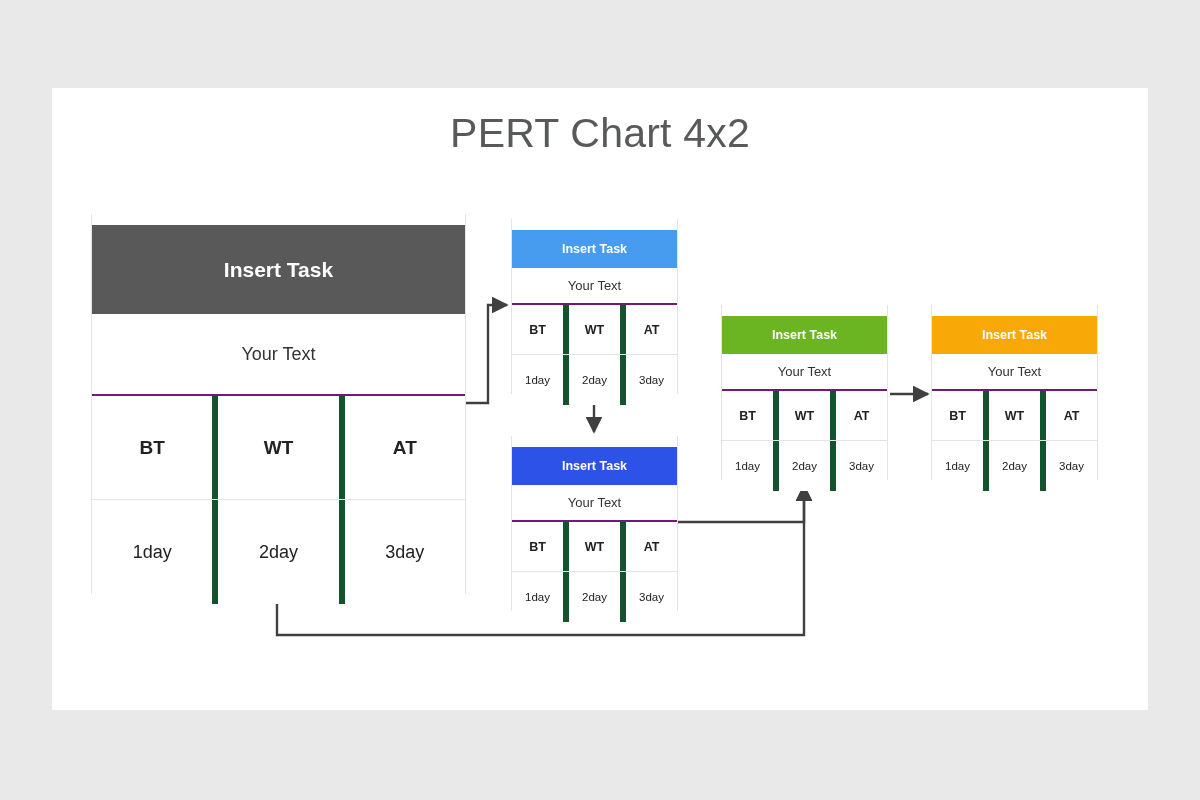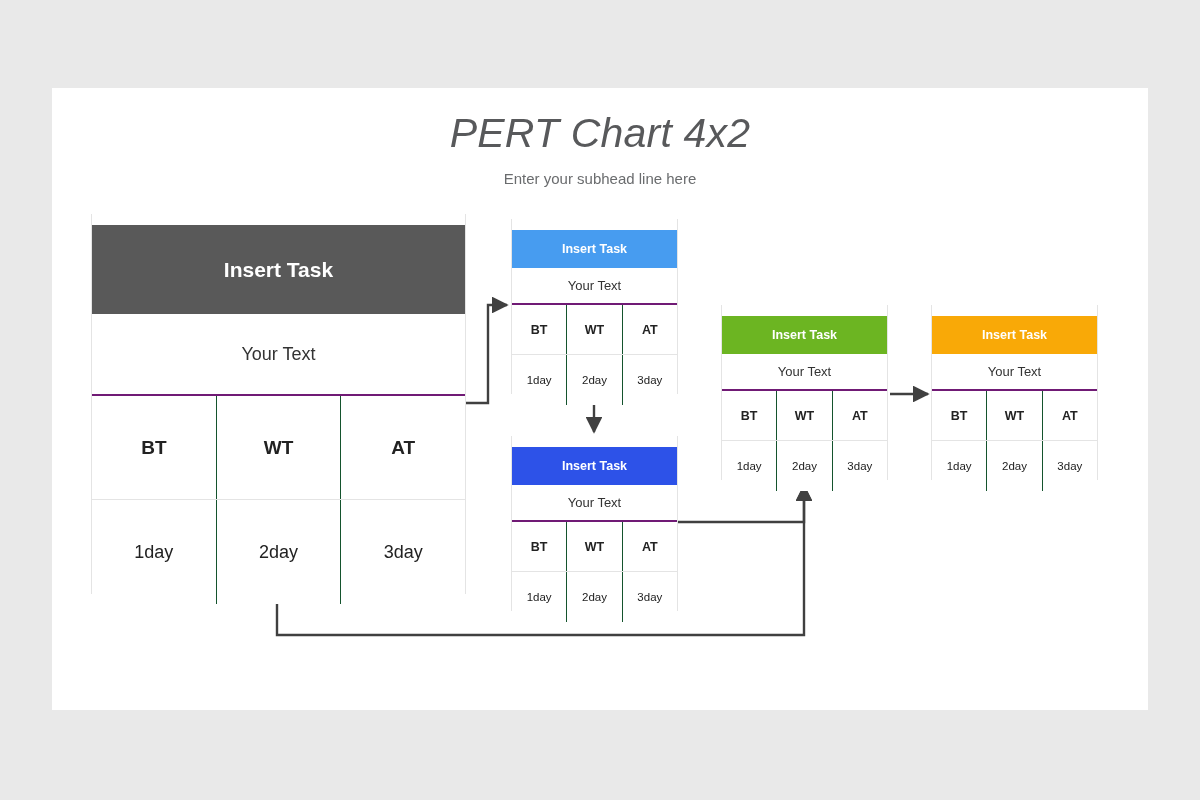--- a/index.html
+++ b/index.html
@@ -33,21 +33,20 @@
   #title {
     position: absolute;
     left: 0;
     top: 22px;
     width: 1096px;
     text-align: center;
     font-size: 41px;
     font-weight: 400;
     color: #58595b;
     letter-spacing: 0.2px;
-    font-style: italic;
   }
   #subtitle {
     position: absolute;
     left: 0;
     top: 82px;
     width: 1096px;
     text-align: center;
     font-size: 15px;
     font-weight: 400;
     color: #6a6c6e;
@@ -90,21 +89,21 @@
   .card-row {
     display: flex;
     width: 100%;
     background: #ffffff;
   }
   .card-cell {
     flex: 1 1 0;
     display: flex;
     align-items: center;
     justify-content: center;
-    border-right: 1px solid #14532d;
+    border-right: 6px solid #14532d;
     background: #ffffff;
     color: #222222;
   }
   .card-cell:last-child { border-right: none; }
   .row-bt { font-weight: bold; }
   .row-day { font-weight: normal; color: #333333; }
 
   
   #card-main {
     left: 39px;
@@ -142,21 +141,20 @@
   #card-b4 { left: 879px; top: 217px; }
 </style>
 </head>
 <body>
 
 <div id="stage" style="background: rgb(233, 233, 233);">
 
   <div id="slide" style="background: rgb(255, 255, 255);">
 
     <div id="title">PERT Chart 4x2</div>
-    <div id="subtitle">Enter your subhead line here</div>
 
     <svg id="connectors" viewBox="0 0 1096 622" width="1096" height="622">
       <defs>
         <marker id="arrow" viewBox="0 0 10 10" refX="9" refY="5" markerWidth="7" markerHeight="7" orient="auto-start-reverse">
           <path d="M 0 0 L 10 5 L 0 10 z" fill="#404040"></path>
         </marker>
       </defs>
 
       <path d="M 414 315 L 436 315 L 436 217 L 455 217" fill="none" stroke="#404040" stroke-width="2.4" marker-end="url(#arrow)"></path>
 

